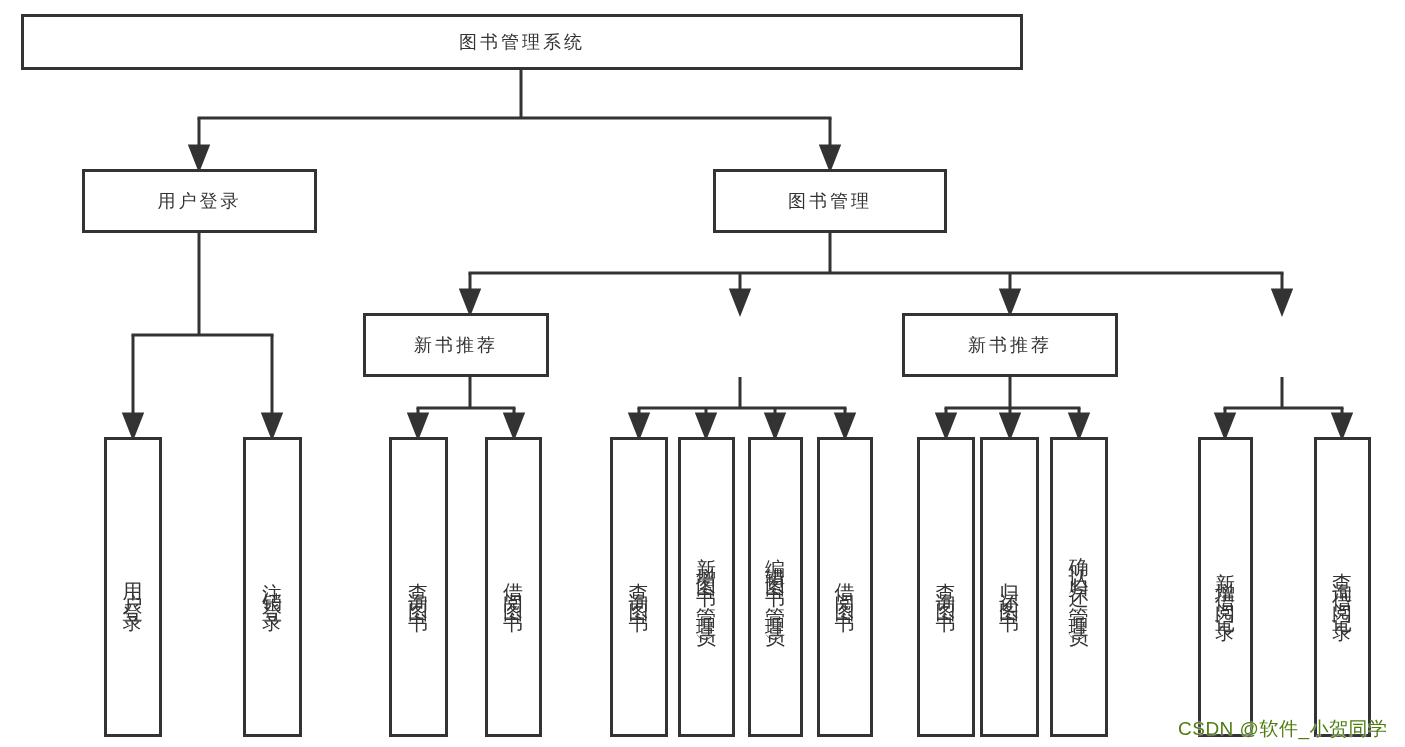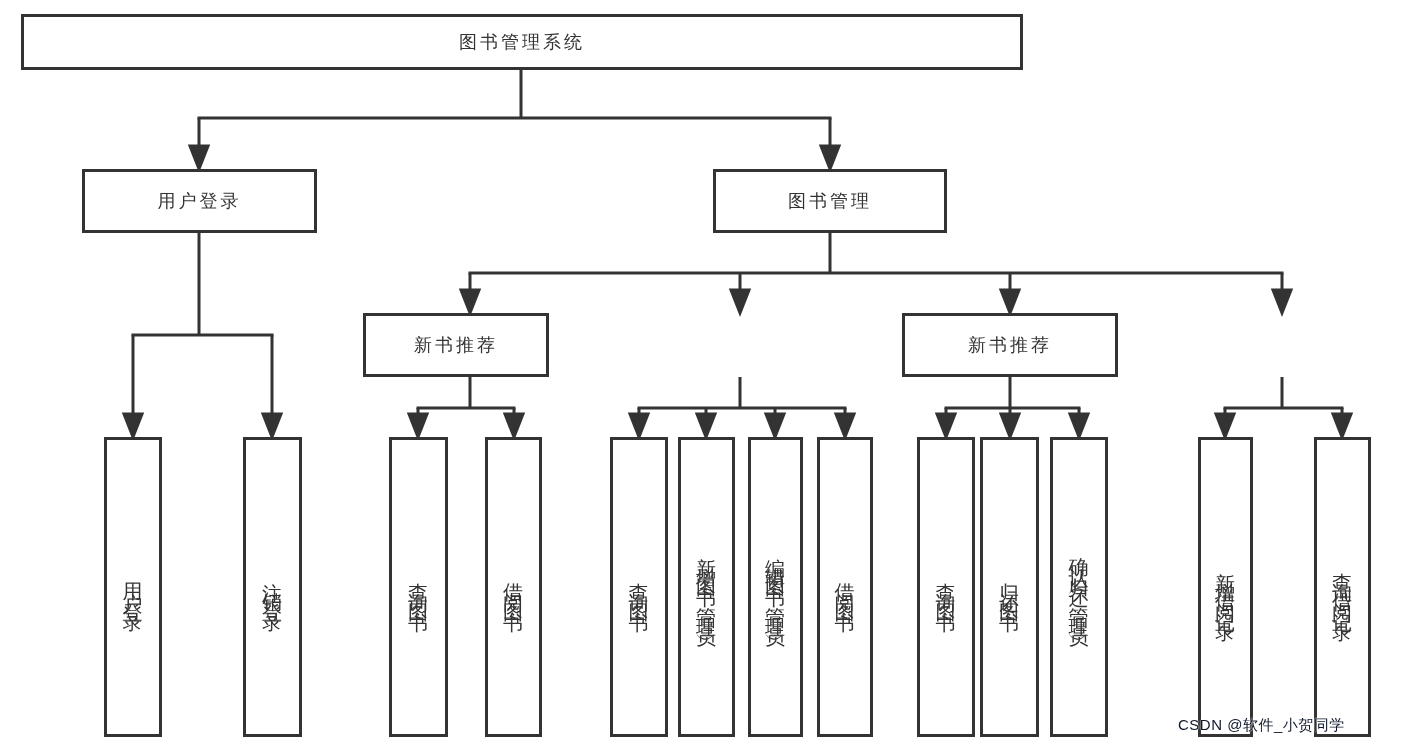--- a/index.html
+++ b/index.html
@@ -40,22 +40,22 @@
     writing-mode: vertical-rl;
     text-orientation: mixed;
     font-size: 20px;
     letter-spacing: 10px;
     line-height: 1;
   }
   #watermark {
     position: absolute;
     left: 1178px;
     top: 716px;
-    font-size: 15px;
-    color: #0f172a;
+    font-size: 19px;
+    color: #4d7c0f;
     letter-spacing: 0.5px;
     white-space: nowrap;
     z-index: 2;
     text-shadow: 0 0 2px #ffffff, 0 0 1px #ffffff;
   }
 </style>
 </head>
 <body>
 
 <div id="canvas">

